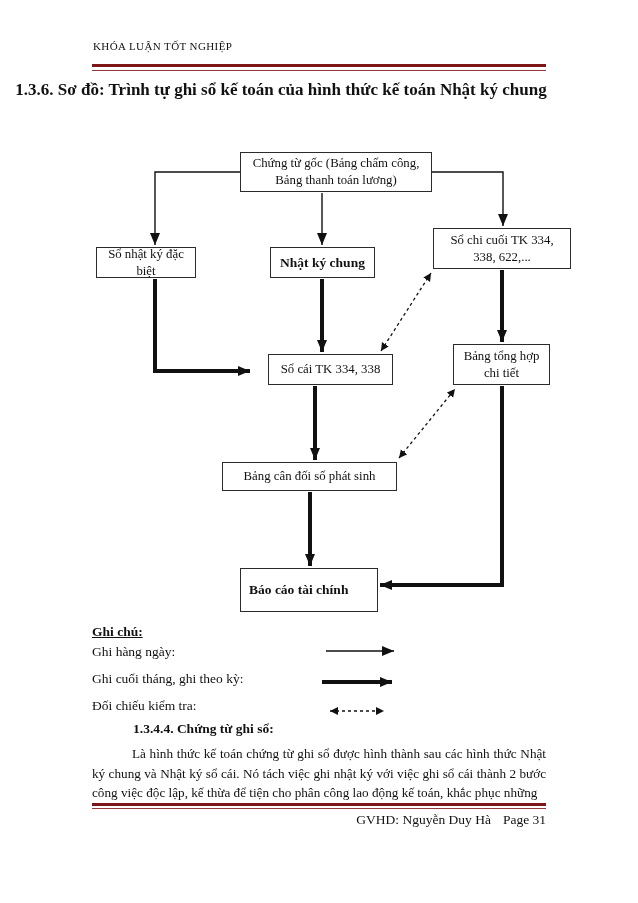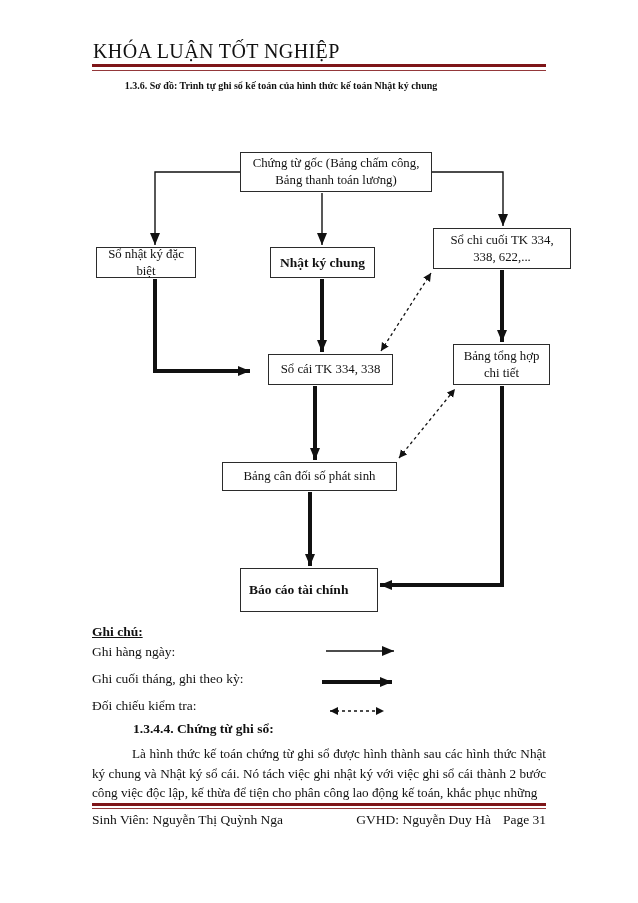--- a/index.html
+++ b/index.html
@@ -2,31 +2,31 @@
 <html><head>
 <meta charset="utf-8">
 <style>
   html,body { margin:0; padding:0; background:#888; }
   .page {
     position:relative; width:638px; height:903px; background:#ffffff;
     font-family:"Liberation Serif","DejaVu Serif",serif; color:#111;
     overflow:hidden; margin:0 auto;
   }
   .header-title {
-    position:absolute; left:93px; top:40px; font-size:20px; letter-spacing:.4px;
+    position:absolute; left:93px; top:40px; font-size:11px; letter-spacing:.4px;
   }
   .rule { position:absolute; left:92px; width:454px; }
   .rule-h-thick { top:64px; height:3px; background:#7E1518; }
   .rule-h-thin  { top:70px; height:1px; background:#94383a; }
   .rule-f-thick { top:803px; height:3px; background:#7E1518; }
   .rule-f-thin  { top:808px; height:1px; background:#94383a; }
   .doc-title {
     position:absolute; left:0; top:80px; width:562px;
     display:flex; justify-content:center;
-    font-weight:bold; font-size:10px; white-space:nowrap;
+    font-weight:bold; font-size:17px; white-space:nowrap;
   }
   .flow-svg { position:absolute; left:0; top:0; pointer-events:none; }
   .node {
     position:absolute; border:1.5px solid #2b2b2b; background:#fff;
     display:flex; align-items:center; justify-content:center; text-align:center;
     font-size:12.8px; line-height:1.3; padding:12px 4px; box-sizing:border-box;
   }
   .node.bold { font-weight:bold; font-size:13.5px; }
   #n0 { left:240px; top:152px; width:192px; height:40px; }
   #n1 { left:96px;  top:247px; width:100px; height:31px; }
@@ -109,20 +109,19 @@
   <div class="legend-label" id="lg0">Ghi hàng ngày:</div>
   <div class="legend-label" id="lg1">Ghi cuối tháng, ghi theo kỳ:</div>
   <div class="legend-label" id="lg2">Đối chiếu kiểm tra:</div>
 
   <div class="body-heading">1.3.4.4. Chứng từ ghi sổ:</div>
   <div class="body-paragraph">Là hình thức kế toán chứng từ ghi sổ được hình thành sau các hình thức Nhật ký chung và Nhật ký sổ cái. Nó tách việc ghi nhật ký với việc ghi sổ cái thành 2 bước công việc độc lập, kế thừa để tiện cho phân công lao động kế toán, khắc phục những</div>
 
   <div class="rule rule-f-thick"></div>
   <div class="rule rule-f-thin"></div>
   <div class="footer">
-    <span>Sinh Viên: Nguyễn Thị Quỳnh Nga</span>
     <span class="spacer"></span>
     <span>GVHD: Nguyễn Duy Hà</span>
     <span class="gap"></span>
     <span>Page 31</span>
   </div>
 
 </div>
 
 </body></html>

